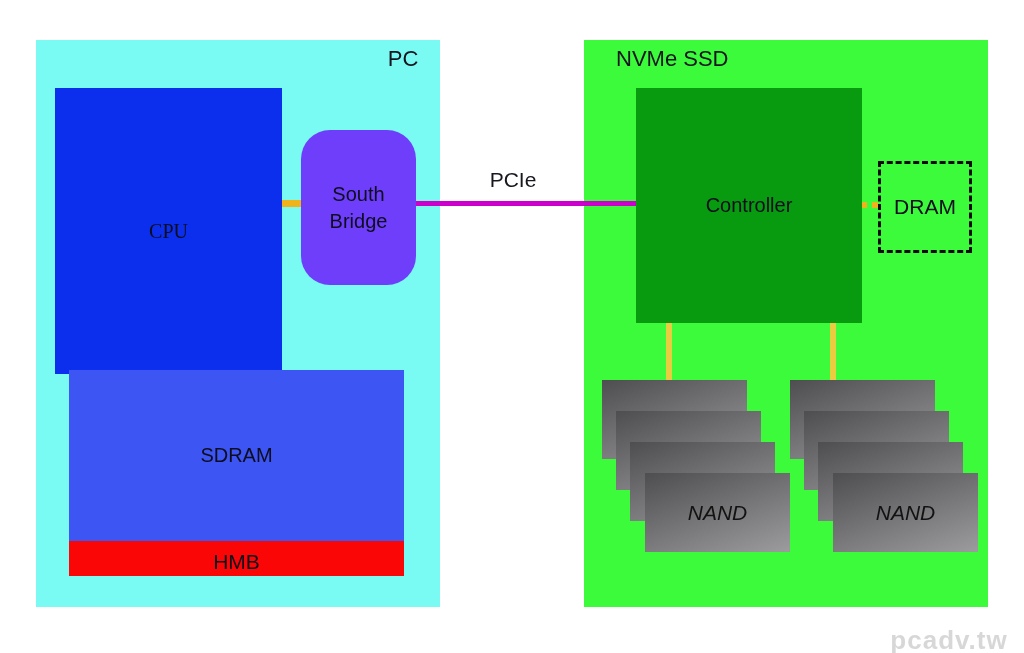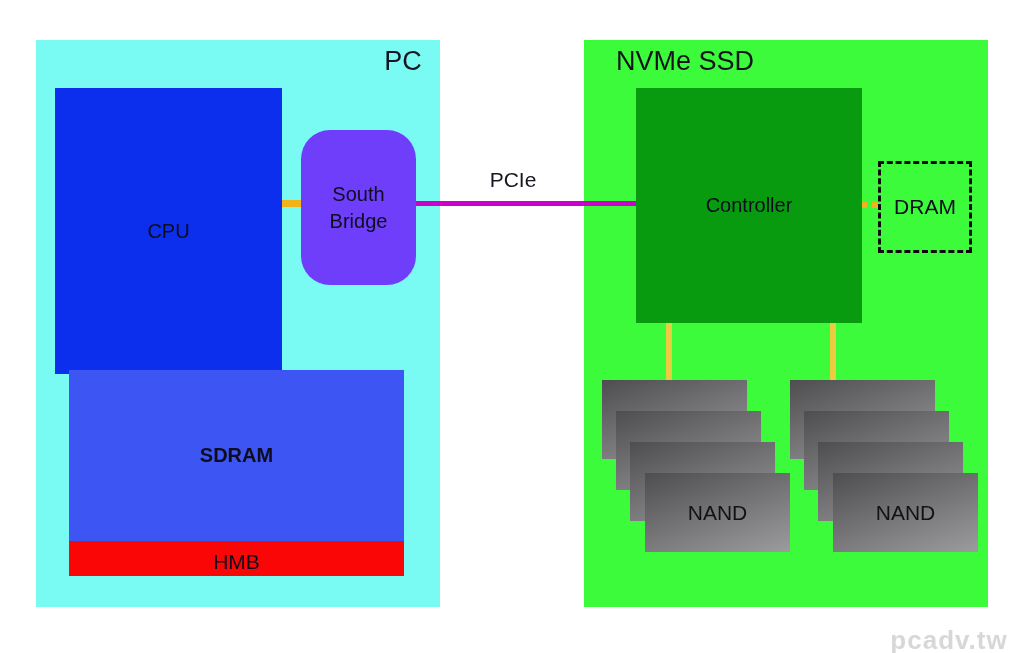--- a/index.html
+++ b/index.html
@@ -5,50 +5,50 @@
   html,body{margin:0;padding:0;background:#ffffff;}
   .stage{
     position:relative;
     width:1024px;height:653px;
     background:#ffffff;
     overflow:hidden;
     font-family:"Liberation Sans","DejaVu Sans",sans-serif;
     color:#141420;
   }
   .panel{position:absolute;}
-  .panel-label{position:absolute;font-size:27px;color:#14141f;}
+  .panel-label{position:absolute;font-size:22px;color:#14141f;}
   .block{
     position:absolute;
     display:flex;align-items:center;justify-content:center;
     font-size:20px;color:#0d0d1e;text-align:center;line-height:1.35;
   }
   
   .pc-panel{left:36px;top:40px;width:404px;height:567px;}
   .pc-label{left:372px;top:46px;width:62px;text-align:center;}
-  .cpu-block{left:55px;top:88px;width:227px;height:286px;}
+  .cpu-block{left:55px;top:88px;width:227px;height:286px;font-family:Liberation Serif, serif;}
   .sb-block{left:301px;top:130px;width:115px;height:155px;padding:16px 14px;box-sizing:border-box;border-radius:29px;}
   .sdram-block{left:69px;top:370px;width:335px;height:171px;}
   .hmb-block{left:69px;top:541px;width:335px;height:35px;font-size:21px;}
   
   .ssd-panel{left:584px;top:40px;width:404px;height:567px;}
   .ssd-label{left:616px;top:46px;width:220px;}
   .controller-block{left:636px;top:88px;width:226px;height:235px;}
   .dram-block{left:878px;top:161px;width:94px;height:92px;border:3px dashed #0b0b0b;box-sizing:border-box;font-size:21px;}
   
   .conn{position:absolute;}
   .conn-cpu-sb{left:282px;top:200px;width:19px;height:7px;}
   .conn-cpu-sdram{left:169px;top:322px;width:7px;height:48px;}
   .pcie-line{left:416px;top:201px;width:221px;height:5px;}
   .pcie-label{left:453px;top:168px;width:120px;text-align:center;font-size:21px;position:absolute;color:#17171f;}
   .conn-ctrl-dram{left:860px;top:202px;width:18px;height:6px;
     background:repeating-linear-gradient(90deg,var(--conn) 0 7px,transparent 7px 12px);}
   .conn-nand-left{left:666px;top:323px;width:6px;height:58px;}
   .conn-nand-right{left:830px;top:323px;width:6px;height:58px;}
   
-  .nand-stack{position:absolute;width:190px;height:174px;}
+  .nand-stack{position:absolute;width:190px;height:174px;font-style:italic;}
   .nand-stack-left{left:602px;top:380px;}
   .nand-stack-right{left:790px;top:380px;}
   .nand-layer{
     position:absolute;width:145px;height:79px;
     background:linear-gradient(160deg,var(--nand-dark),var(--nand-light));
     display:flex;align-items:center;justify-content:center;
     font-size:21px;color:#121212;
   }
   .nl1{left:0;top:0;}
   .nl2{left:14px;top:31px;}
@@ -80,21 +80,21 @@
 
   <div class="conn pcie-line" style="background-color: rgb(204, 0, 204);"></div>
   <div class="pcie-label">PCIe</div>
 
   <div class="block cpu-block" style="background-color: rgb(11, 47, 236);">
     <span>CPU</span>
   </div>
   <div class="block sb-block" style="background-color: rgb(110, 62, 251);">
     <span>South Bridge</span>
   </div>
-  <div class="block sdram-block" style="background-color: rgb(61, 85, 242); font-weight: bold;">
+  <div class="block sdram-block" style="background-color: rgb(61, 85, 242);">
     <span>SDRAM</span>
   </div>
   <div class="block hmb-block" style="background-color: rgb(251, 6, 6); align-items: flex-end;">
     <span>HMB</span>
   </div>
 
   <div class="conn conn-ctrl-dram" style="--conn: #F0B31B;"></div>
   <div class="conn conn-nand-left" style="background-color: rgb(233, 204, 63);"></div>
   <div class="conn conn-nand-right" style="background-color: rgb(233, 204, 63);"></div>
 

